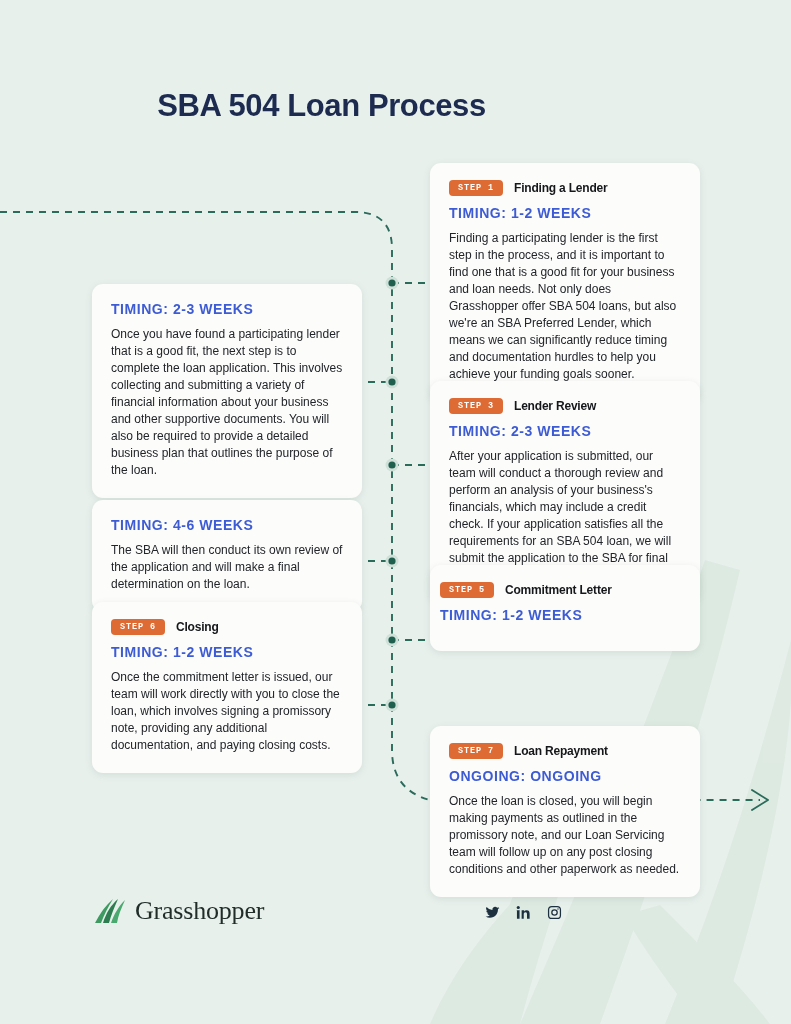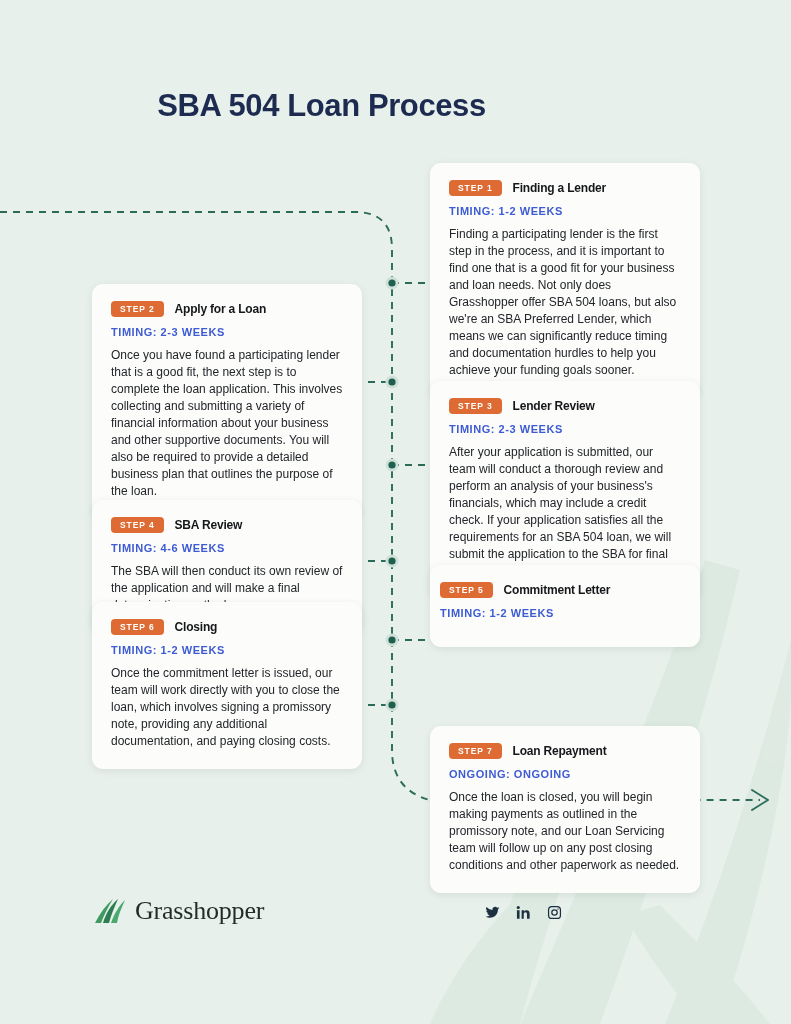--- a/index.html
+++ b/index.html
@@ -67,29 +67,30 @@
   .step-badge {
     background: #dd6b33;
     color: #ffffff;
     font-size: 8.5px;
     font-weight: bold;
     letter-spacing: 0.9px;
     padding: 4px 9px 3px 9px;
     border-radius: 4px;
     white-space: nowrap;
     line-height: 1;
+    font-family: Liberation Mono, monospace;
   }
   .card-title {
     font-size: 12px;
     font-weight: bold;
     color: #15171a;
     letter-spacing: -0.2px;
   }
   .timing {
-    font-size: 11px;
+    font-size: 14px;
     font-weight: bold;
     letter-spacing: 0.55px;
     color: #3d5bd4;
     margin-bottom: 9px;
   }
   .card-body {
     font-size: 12px;
     line-height: 1.42;
     color: #22252a;
   }
@@ -181,42 +182,34 @@
 <div class="card card-right" style="top:163px;">
   <div class="card-head">
     <span class="step-badge">STEP 1</span>
     <span class="card-title">Finding a Lender</span>
   </div>
   <div class="timing">TIMING: 1-2 WEEKS</div>
   <div class="card-body">Finding a participating lender is the first step in the process, and it is important to find one that is a good fit for your business and loan needs. Not only does Grasshopper offer SBA 504 loans, but also we're an SBA Preferred Lender, which means we can significantly reduce timing and documentation hurdles to help you achieve your funding goals sooner.</div>
 </div>
 
 <div class="card card-left" style="top:284px;">
-  <div class="card-head">
-    <span class="step-badge">STEP 2</span>
-    <span class="card-title">Apply for a Loan</span>
-  </div>
   <div class="timing">TIMING: 2-3 WEEKS</div>
   <div class="card-body">Once you have found a participating lender that is a good fit, the next step is to complete the loan application. This involves collecting and submitting a variety of financial information about your business and other supportive documents. You will also be required to provide a detailed business plan that outlines the purpose of the loan.</div>
 </div>
 
 <div class="card card-right" style="top:381px;">
   <div class="card-head">
     <span class="step-badge">STEP 3</span>
     <span class="card-title">Lender Review</span>
   </div>
   <div class="timing">TIMING: 2-3 WEEKS</div>
   <div class="card-body">After your application is submitted, our team will conduct a thorough review and perform an analysis of your business's financials, which may include a credit check. If your application satisfies all the requirements for an SBA 504 loan, we will submit the application to the SBA for final approval.</div>
 </div>
 
 <div class="card card-left" style="top:500px;">
-  <div class="card-head">
-    <span class="step-badge">STEP 4</span>
-    <span class="card-title">SBA Review</span>
-  </div>
   <div class="timing">TIMING: 4-6 WEEKS</div>
   <div class="card-body">The SBA will then conduct its own review of the application and will make a final determination on the loan.</div>
 </div>
 
 <div class="card card-right" style="top:565px;padding-left:10px;">
   <div class="card-head">
     <span class="step-badge">STEP 5</span>
     <span class="card-title">Commitment Letter</span>
   </div>
   <div class="timing">TIMING: 1-2 WEEKS</div>

